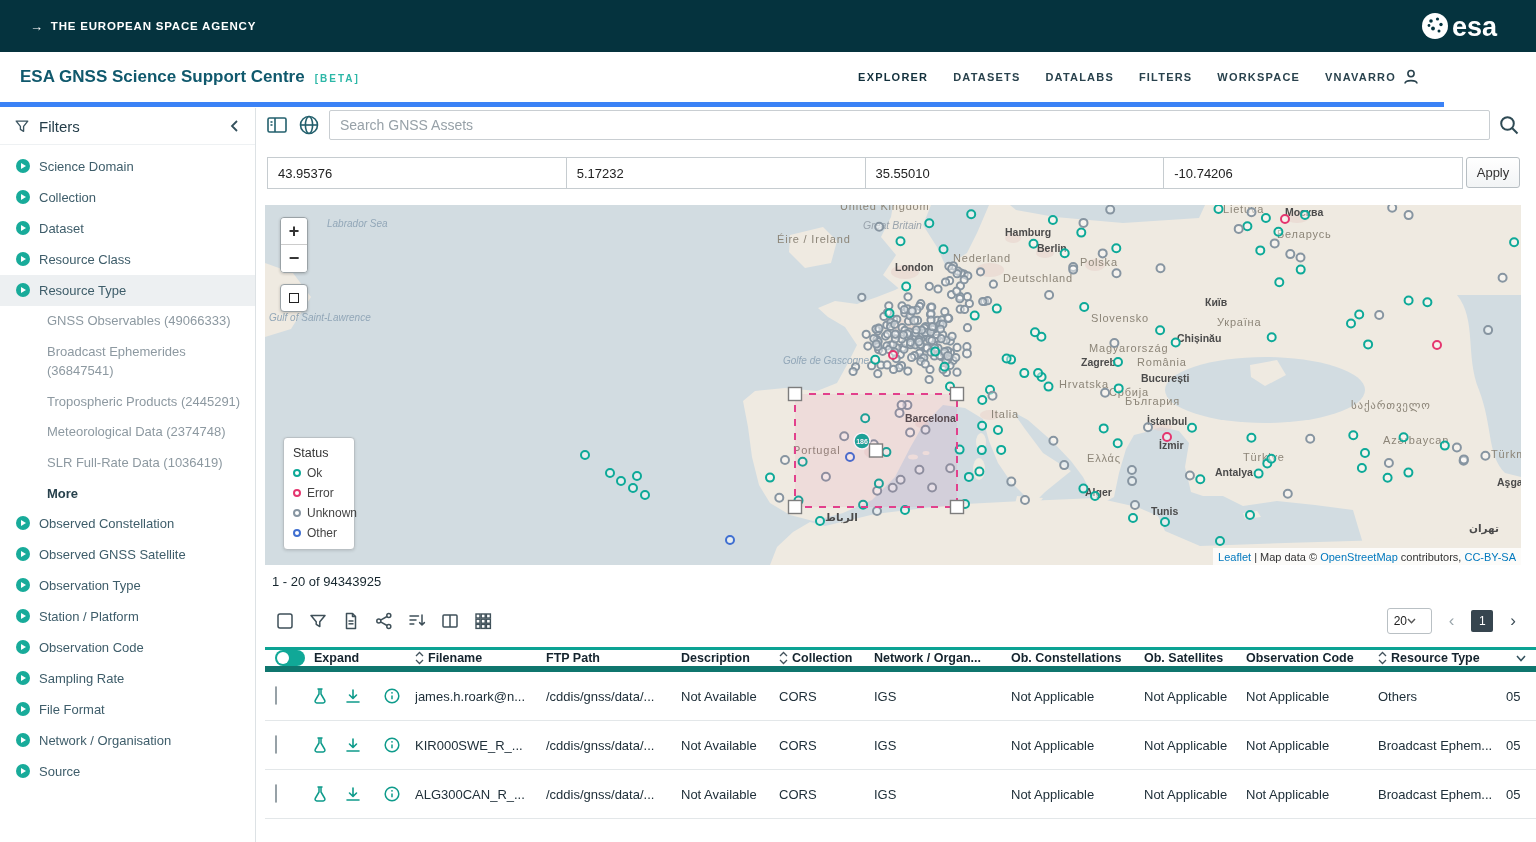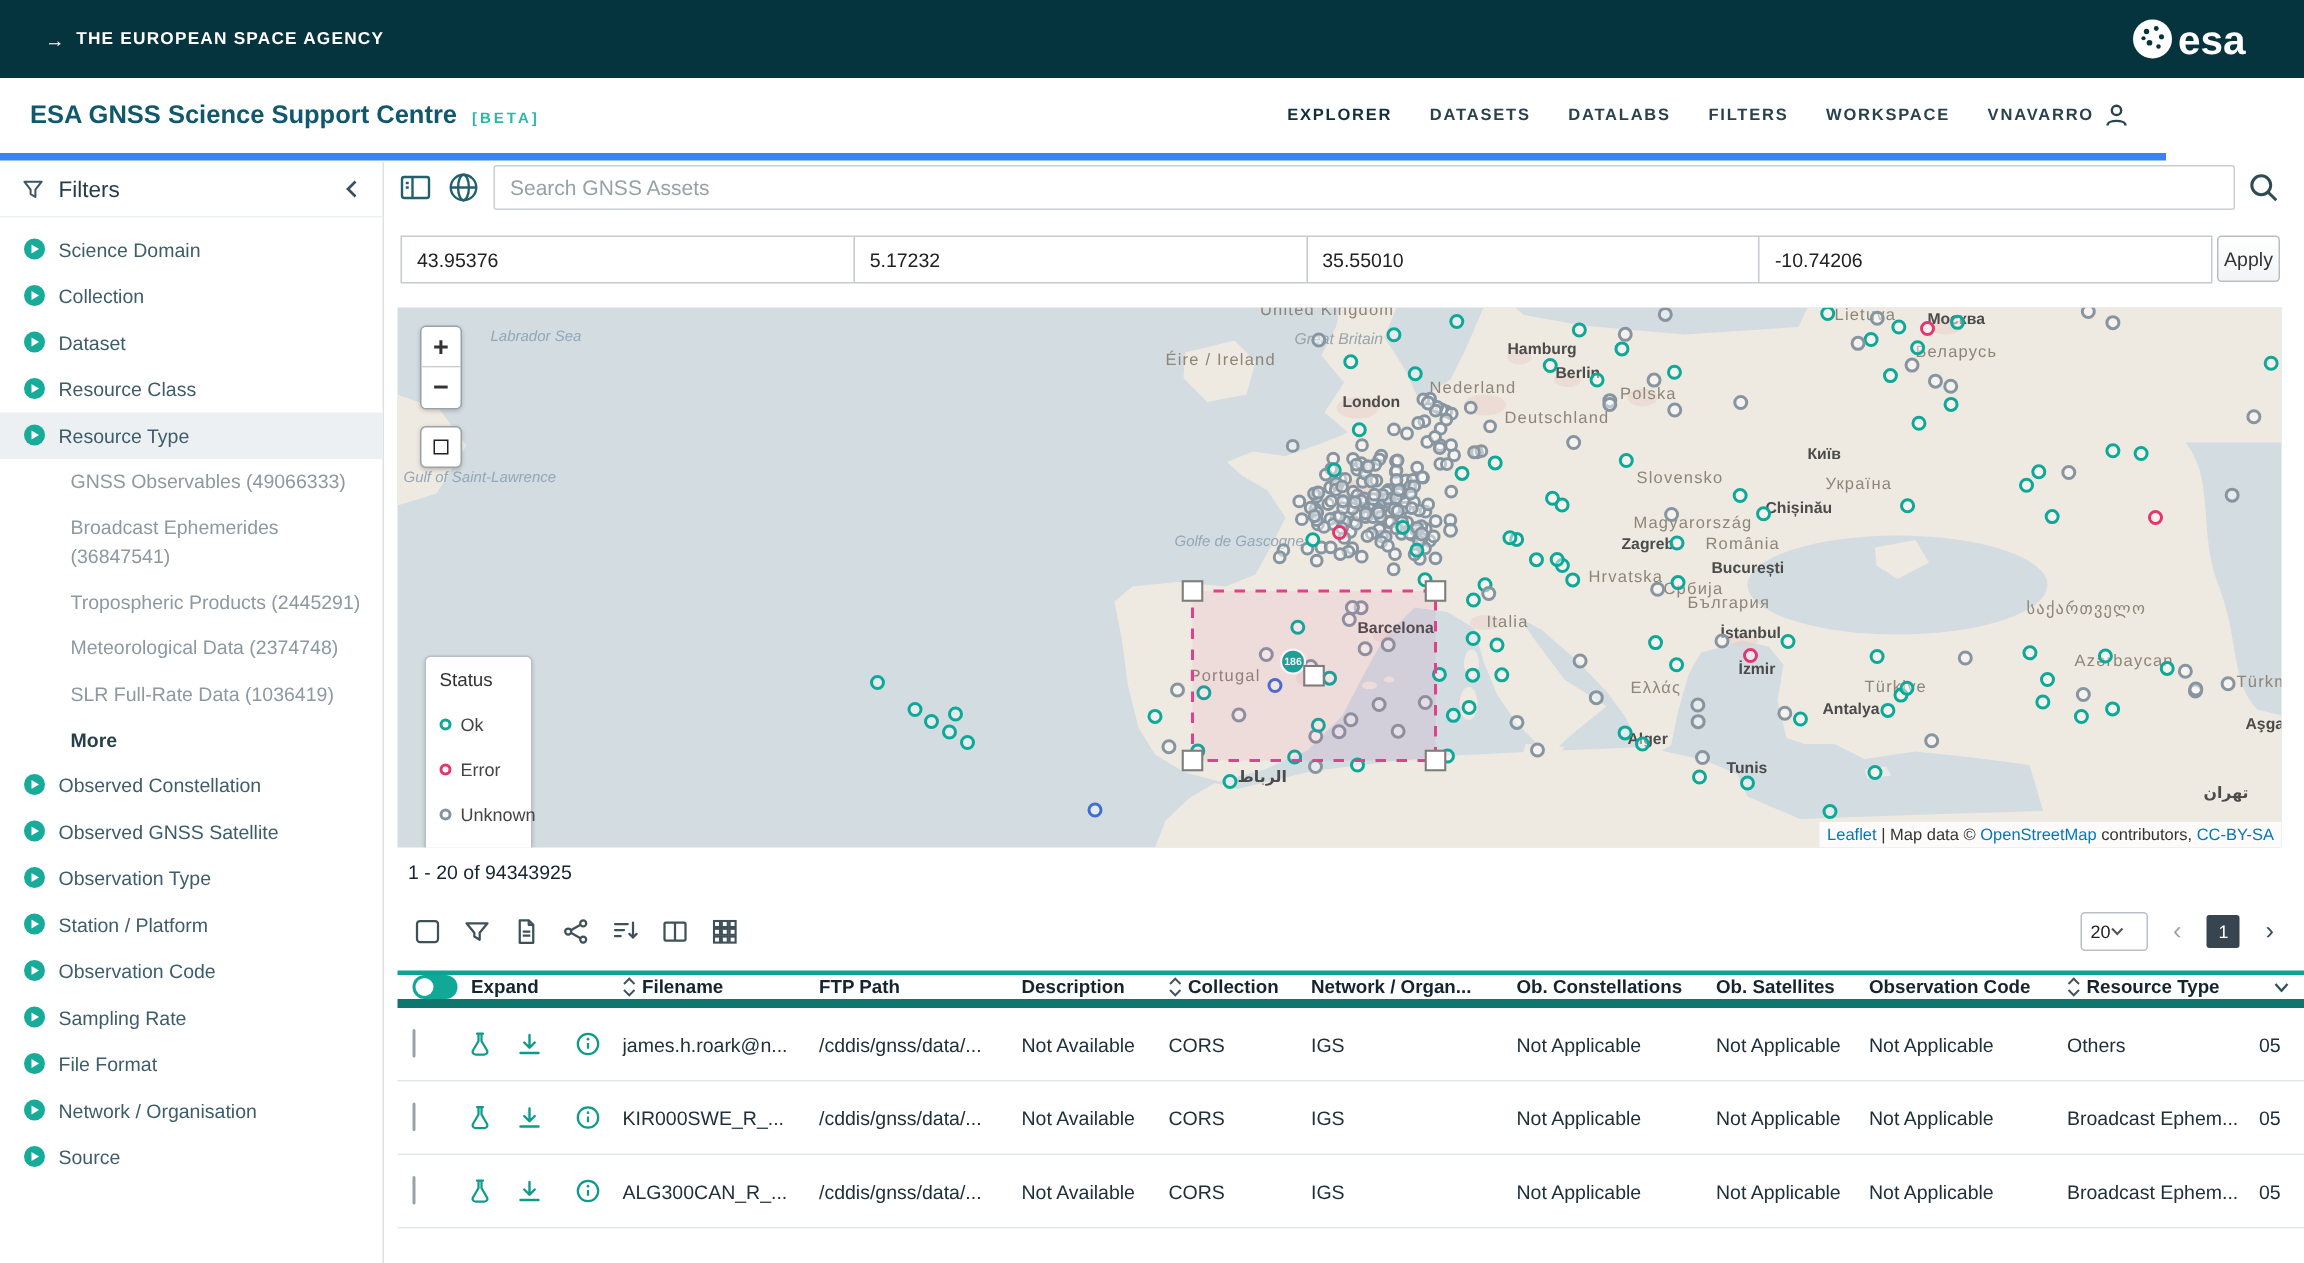--- a/index.html
+++ b/index.html
@@ -47,37 +47,37 @@
 
   .search-row{position:absolute;left:8px;right:15px;top:2px;height:30px;display:flex;align-items:center;gap:8px}
   .icon-btn{border:none;background:none;cursor:pointer;padding:0;display:flex;align-items:center}
   .search-input{flex:1;height:30px;border:1px solid #c9ced2;border-radius:2px;padding:0 10px;font-size:14px;color:#333;
     font-family:inherit}
   .search-input::placeholder{color:#97a1a8}
 
   .coords-row{position:absolute;left:10px;right:16px;top:49px;height:31px;display:flex;align-items:stretch}
   .coord-input{flex:1;height:31px;border:1px solid #c6ccd0;padding:15px 10px;font-size:13px;color:#222;
     font-family:inherit;margin-right:-1px;background:#fff}
-  .apply-btn{width:42px;height:31px;margin-left:4px;border:1px solid #b7bec3;border-radius:3px;
+  .apply-btn{width:54px;height:31px;margin-left:4px;border:1px solid #b7bec3;border-radius:3px;
     background:linear-gradient(#fff,#f2f4f5);font-size:13px;color:#333;cursor:pointer;font-family:inherit}
 
   
   .map-wrap{position:absolute;left:8px;top:97px;width:1256px;height:360px;overflow:hidden;background:#d2dce1;cursor:grab}
   .zoomctl{position:absolute;left:15px;top:12px;width:28px;border:1px solid #9aa2a6;border-radius:4px;overflow:hidden;
     box-shadow:0 1px 3px rgba(0,0,0,.2);z-index:5}
   .zoomctl button{display:block;width:100%;height:27px;background:#fff;border:none;font-size:18px;font-weight:700;
     color:#333;cursor:pointer;font-family:inherit}
   .zoomctl button:first-child{border-bottom:1px solid #ccc}
   .drawctl{position:absolute;left:15px;top:79px;width:28px;height:28px;background:#fff;border:1px solid #9aa2a6;
     border-radius:4px;box-shadow:0 1px 3px rgba(0,0,0,.2);display:flex;align-items:center;justify-content:center;cursor:pointer;z-index:5}
   .drawctl span{width:10px;height:10px;border:1.6px solid #222;display:block}
   .legend{position:absolute;left:18px;top:232px;width:72px;background:#fff;border:1px solid #b9c0c4;border-radius:4px;
     padding:8px 8px 9px 9px;z-index:5;box-shadow:0 1px 3px rgba(0,0,0,.12)}
   .lg-title{font-size:12.5px;color:#333;margin-bottom:6px}
-  .lg-row{display:flex;align-items:center;gap:6px;margin-top:16px}
+  .lg-row{display:flex;align-items:center;gap:6px;margin-top:6px}
   .lg-dot{width:8px;height:8px;border-radius:50%;border:2px solid #888;flex:none}
   .lg-label{font-size:12px;color:#444}
   .attribution{position:absolute;right:0;bottom:0;height:17px;background:rgba(255,255,255,.78);
     font-size:11px;color:#333;display:flex;align-items:center;padding:0 5px;z-index:5}
   .attribution a{color:#0078be;text-decoration:none;cursor:pointer}
   .attribution span{white-space:pre}
 
   .ml-sea{fill:#92a7b8;font-style:italic;font-size:10px}
   .ml-region{fill:#9aa4ad;font-style:italic;font-size:10.5px}
   .ml-country{fill:#8c8578;font-size:11px;letter-spacing:.8px}

